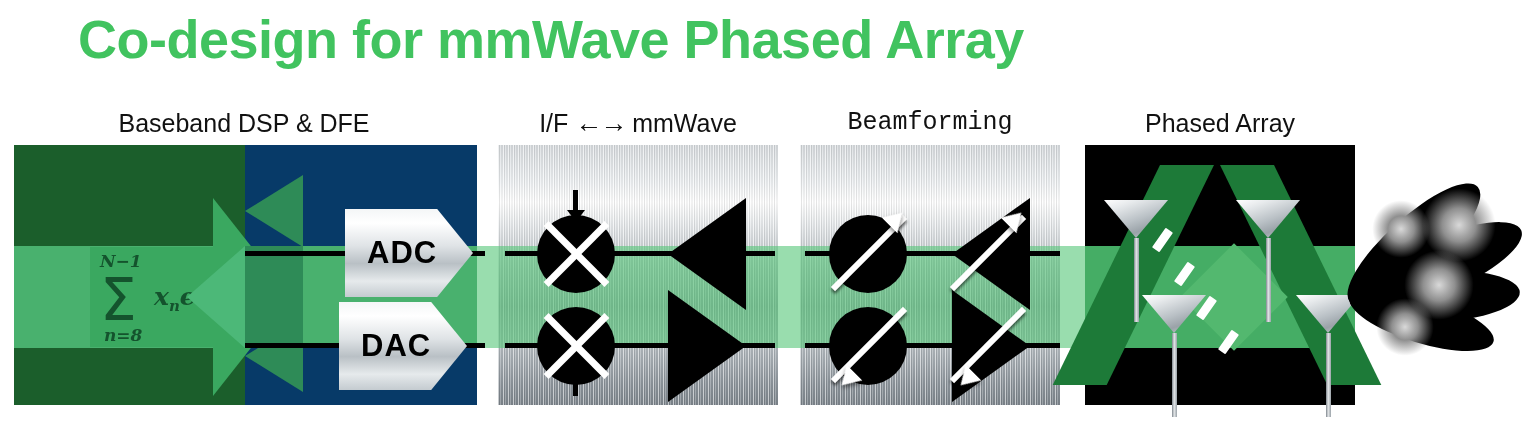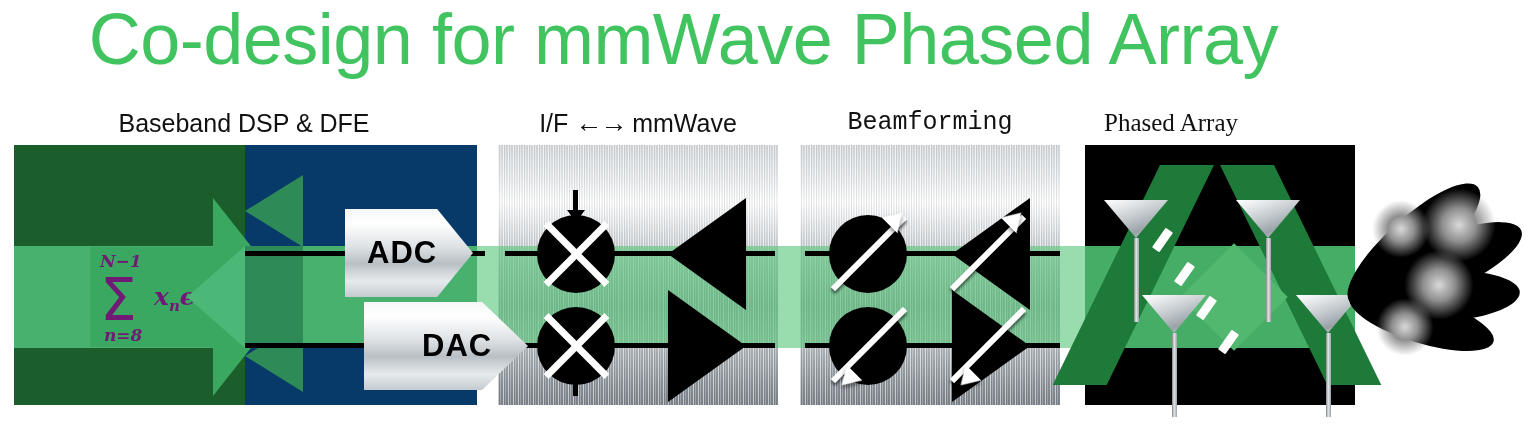--- a/index.html
+++ b/index.html
@@ -2,33 +2,33 @@
 <html><head>
 <meta charset="utf-8">
 <style>
   html,body{margin:0;padding:0;background:#ffffff;}
   body{width:1530px;height:426px;position:relative;overflow:hidden;
        font-family:"Liberation Sans", sans-serif;}
 
   
   #title{
     position:absolute; left:78px; top:8px; width:1200px; height:62px;
-    font-size:72px; line-height:62px; font-weight:400; color:#41c35f;
-    letter-spacing:-0.5px; white-space:nowrap;text-align:right;
+    font-size:54px; line-height:62px; font-weight:700; color:#41c35f;
+    letter-spacing:-0.5px; white-space:nowrap;
   }
 
   
   .caption{
     position:absolute; top:108px; height:30px; line-height:30px;
     font-size:25px; color:#111111; text-align:center; white-space:nowrap;
   }
   #cap-baseband { left:14px;   width:460px; }
   #cap-if       { left:498px;  width:280px; }
   #cap-bf       { left:800px;  width:260px;font-family:Liberation Mono, monospace; }
-  #cap-pa       { left:1036px; width:270px;font-family:Liberation Serif, serif; }
+  #cap-pa       { left:1085px; width:270px; }
   .arrows{ font-size:27px; font-weight:bold; letter-spacing:-2px; }
 
   
   .panel{position:absolute; top:145px; height:260px; overflow:hidden;}
   #panel-green { left:14px;   width:231px; background:#1b5e2b; }
   #panel-blue  { left:245px;  width:232px; background:#073a68; }
   #panel-mix   { left:498px;  width:280px; }
   #panel-bf    { left:800px;  width:260px; }
   #panel-array { left:1085px; width:270px; background:#000000; }
 
@@ -61,21 +61,21 @@
     position:absolute; left:90px; top:247px; width:140px; height:100px;
     background:#3aa860;
   }
   #bb-arrow-head{
     position:absolute; left:213px; top:198px; width:0; height:0;
     border-top:99px solid transparent; border-bottom:99px solid transparent;
     border-left:78px solid #3aa860;
   }
   #formula{
     position:absolute; left:96px; top:248px; width:215px; height:100px;
-    color:#701a75; font-family:"DejaVu Serif", serif;
+    color:#14532d; font-family:"DejaVu Serif", serif;
     display:flex; align-items:center; white-space:nowrap;
   }
   .sig{position:relative; display:inline-block; width:56px; height:98px;}
   .sig .big{position:absolute; left:4px; top:22px; font-size:58px; line-height:58px;
             font-family:"DejaVu Sans", sans-serif;}
   .sig .sup{position:absolute; left:4px; top:2px; font-size:17px; font-weight:bold;
             font-style:italic;}
   .sig .sub{position:absolute; left:8px; top:76px; font-size:17px; font-weight:bold;
             font-style:italic;}
   #expr{font-size:25px; font-style:italic; font-weight:bold; margin-left:2px;}
@@ -103,21 +103,21 @@
     position:absolute; width:128px; height:88px;
     background:linear-gradient(180deg,#f4f6f7 0%,#ffffff 16%,#dfe3e6 42%,
                #b9c0c5 62%,#e6eaec 82%,#c4cbd0 100%);
     clip-path:polygon(0 0, 72% 0, 100% 50%, 72% 100%, 0 100%);
     box-shadow:2px 3px 4px rgba(0,0,0,.45);
     display:flex; align-items:center; color:#000000;
     font-size:31px; font-weight:bold; letter-spacing:1px;
   }
   .conv span{margin-left:22px;}
   #adc{left:345px; top:209px;}
-  #dac{left:364px; top:302px;padding-left:36px;}
+  #dac{left:339px; top:302px;}
 
   
   .mixer{position:absolute; width:78px; height:78px; border-radius:50%;
          background:#000000;}
   .mixer i{position:absolute; left:50%; top:-4px; width:7px; height:86px;
            background:#ffffff; transform-origin:50% 50%; margin-left:-3.5px;}
   .mixer i:nth-child(1){transform:rotate(45deg);}
   .mixer i:nth-child(2){transform:rotate(-45deg);}
   .lo-arrow{position:absolute; width:5px; background:#000000;}
   .lo-head{position:absolute; width:0; height:0;

